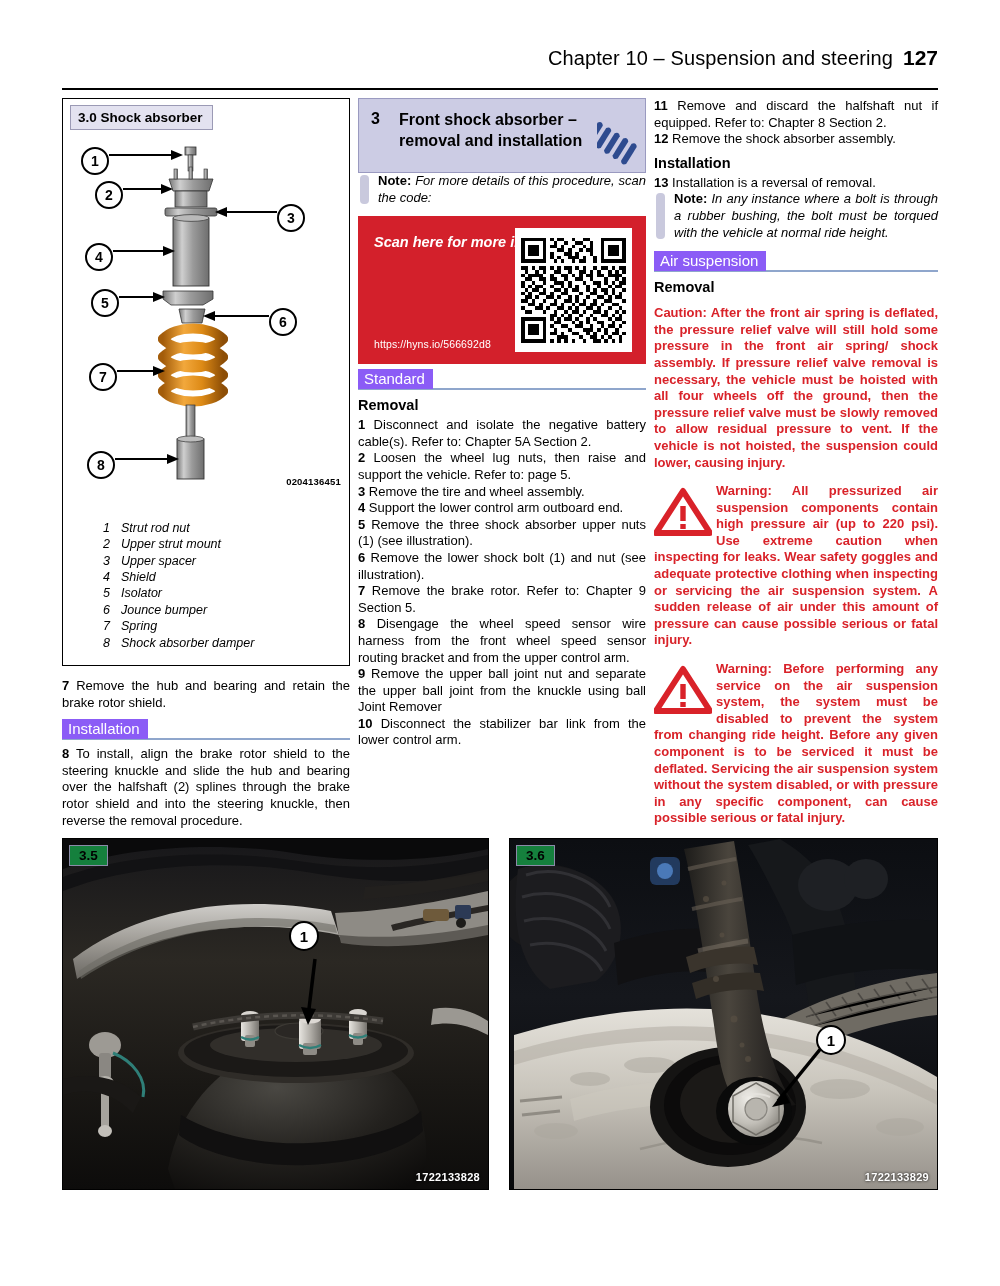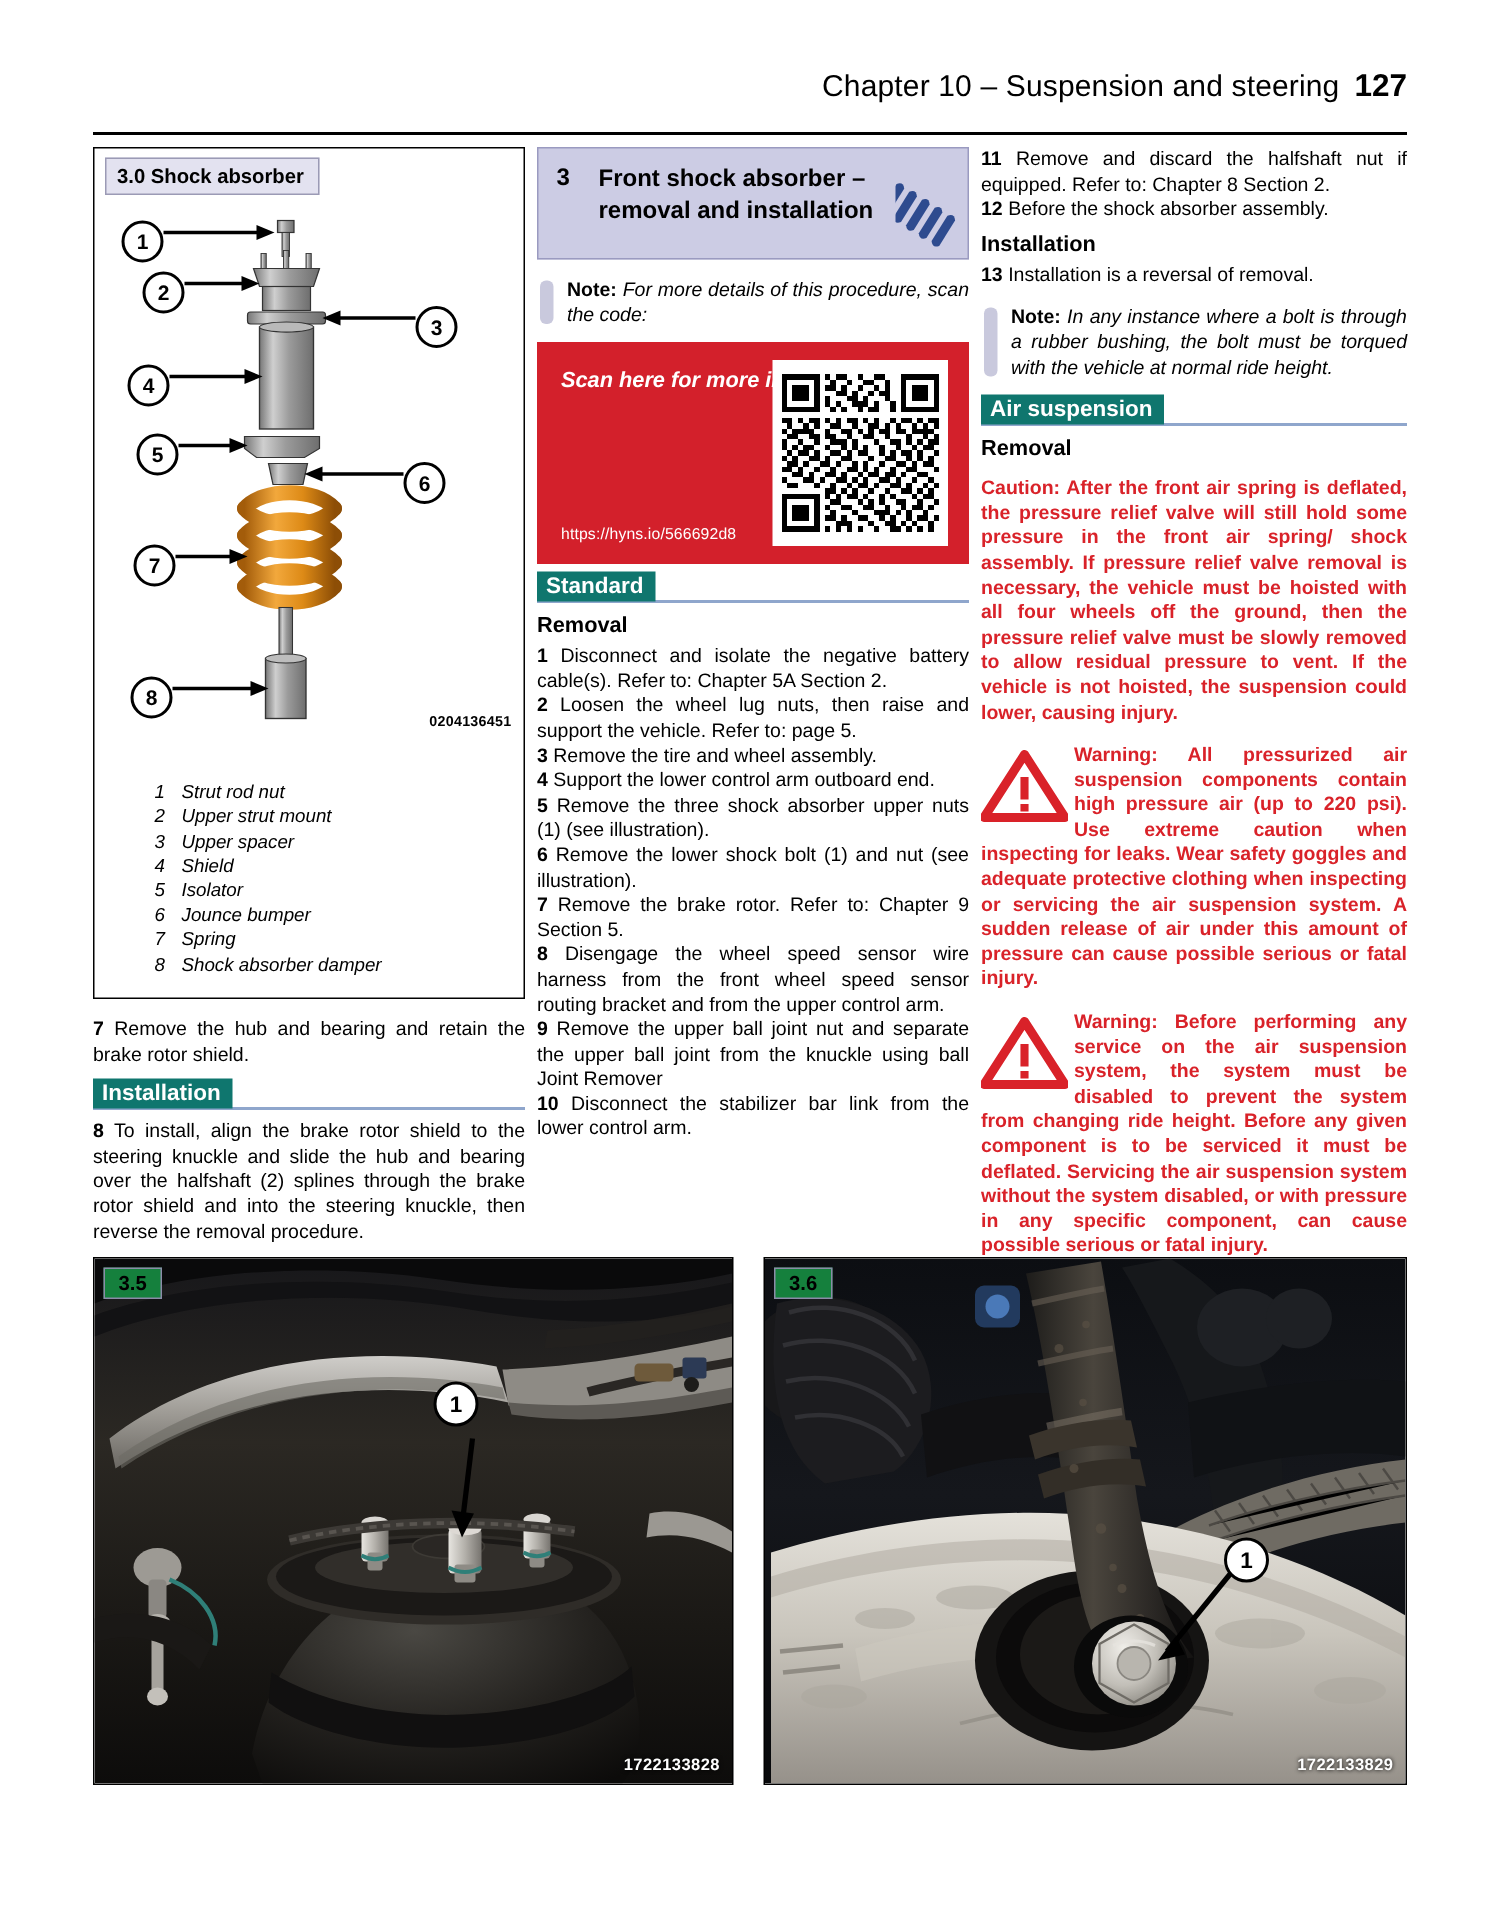--- a/index.html
+++ b/index.html
@@ -68,22 +68,22 @@
   
   .ptext { font-size:13px; line-height:16.6px; text-align:justify; }
   .step { margin:0 0 0 0; }
   .num { font-weight:bold; }
 
   
   .banner {
     position:relative; margin:8px 0 6px 0; height:21px;
   }
   .banner-label {
-    display:inline-block; background:#0f766e; color:#fff;
-    font-size:15px; font-weight:bold; padding:1px 8px 2px 6px;
+    display:inline-block; background:#8b5cf6; color:#fff;
+    font-size:15px; font-weight:normal; padding:1px 8px 2px 6px;
     position:relative; z-index:2;
   }
   .banner-rule {
     position:absolute; left:0; right:0; bottom:0px; height:2px;
     background:#8fa6cc;
   }
   .sub-head { font-size:14.5px; font-weight:bold; margin:7px 0 4px 0; }
 
   
   .sect-head {
@@ -93,21 +93,21 @@
   .sect-num {
     position:absolute; left:12px; top:11px; font-size:16px; font-weight:bold;
   }
   .sect-title {
     position:absolute; left:40px; top:10px; width:200px;
     font-size:16px; font-weight:bold; line-height:21px;
   }
   .spanners { position:absolute; right:8px; top:8px; width:40px; height:60px; }
 
   
-  .note { position:relative; padding-left:20px; margin:12px 0 10px 0; }
+  .note { position:relative; padding-left:20px; margin:0 0 10px 0; }
   .note-bar {
     position:absolute; left:2px; top:2px; width:9px; height:calc(100% - 4px);
     background:#c9c9dd; border-radius:4px;
   }
   .note-text { font-size:13px; line-height:16.6px; font-style:italic; text-align:justify; }
   .note-text b { font-style:normal; font-weight:bold; }
 
   
   .qr-panel {
     background:#d3202b; height:148px; position:relative; margin:6px 0 0 0;
@@ -567,21 +567,21 @@
       <div class="step"><span class="num">8</span> <span>Disengage the wheel speed sensor wire harness from the front wheel speed sensor routing bracket and from the upper control arm.</span></div>
       <div class="step"><span class="num">9</span> <span>Remove the upper ball joint nut and separate the upper ball joint from the knuckle using ball Joint Remover</span></div>
       <div class="step"><span class="num">10</span> <span>Disconnect the stabilizer bar link from the lower control arm.</span></div>
     </div>
   </div>
 
   <div class="col col-right">
 
     <div class="ptext">
       <div class="step"><span class="num">11</span> <span>Remove and discard the halfshaft nut if equipped. Refer to: Chapter 8 Section 2.</span></div>
-      <div class="step"><span class="num">12</span> <span>Before the shock absorber assembly.</span></div>
+      <div class="step"><span class="num">12</span> <span>Remove the shock absorber assembly.</span></div>
     </div>
 
     <div class="sub-head">Installation</div>
 
     <div class="ptext">
       <span class="num">13</span>
       <span>Installation is a reversal of removal.</span>
     </div>
 
     <div class="note">

